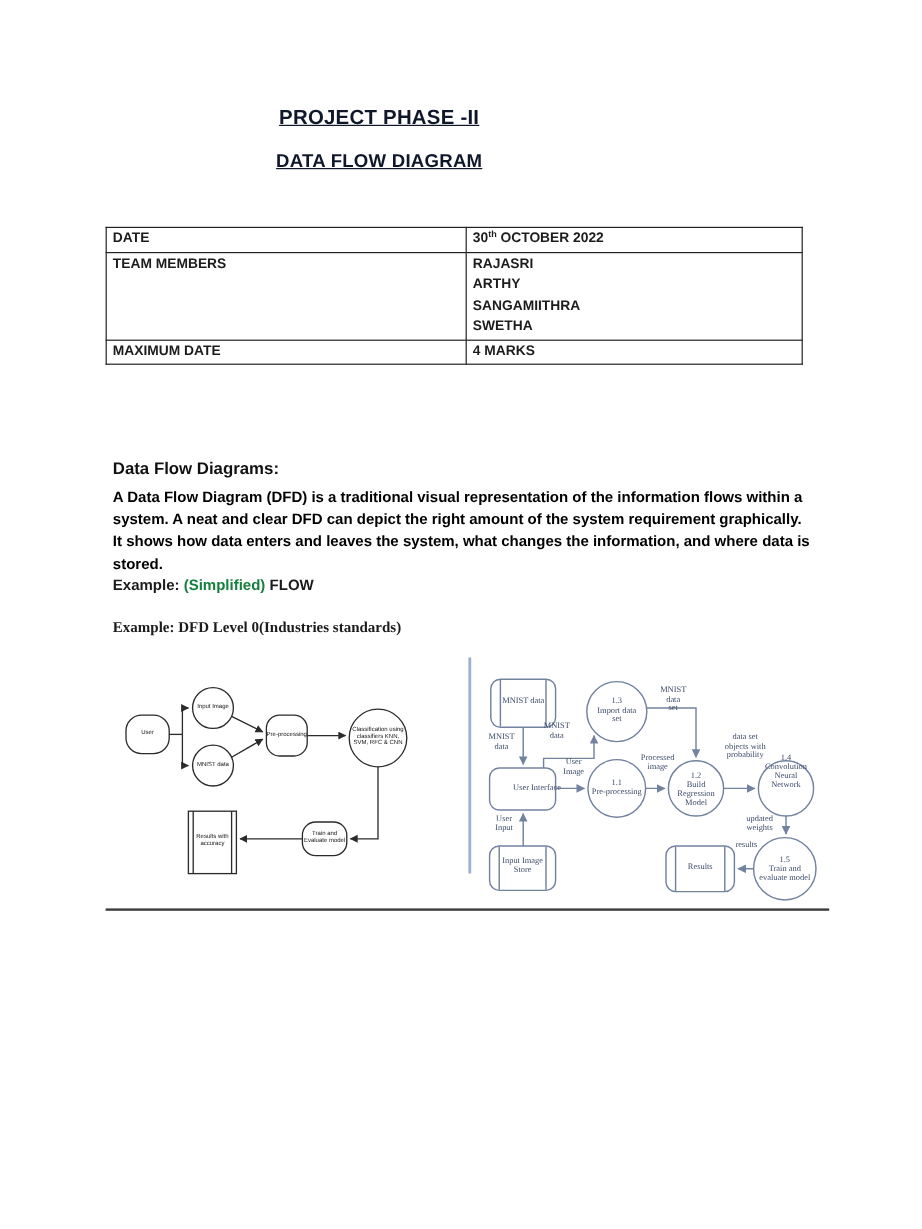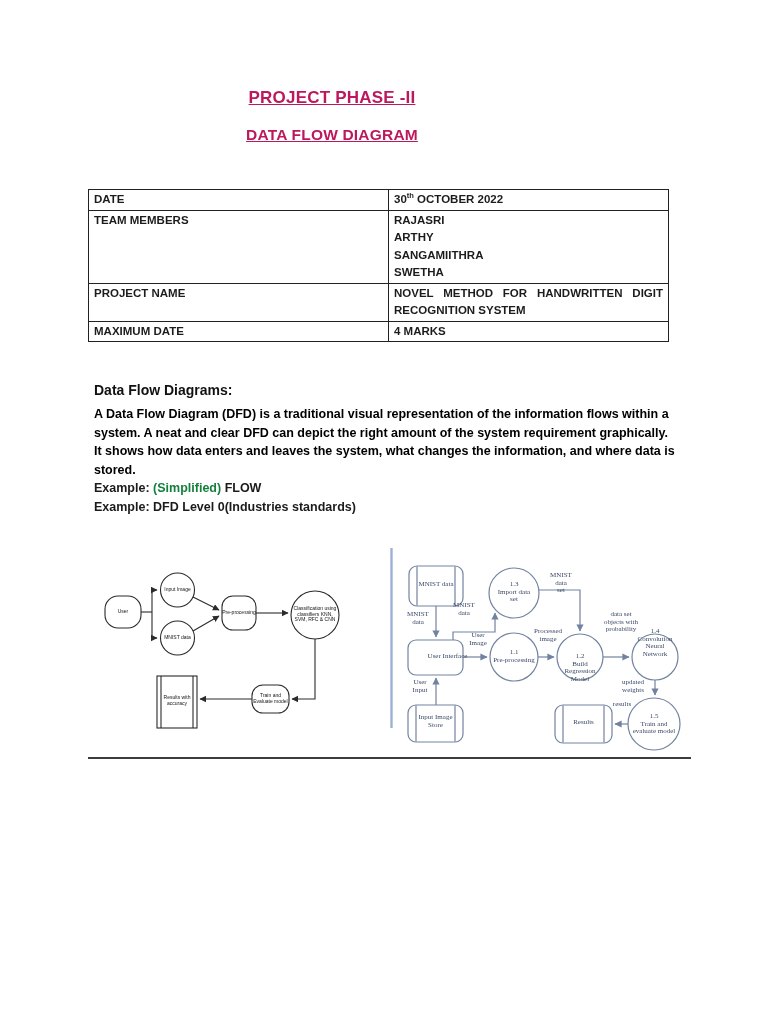--- a/index.html
+++ b/index.html
@@ -1,42 +1,42 @@
 <!DOCTYPE html>
 <html><head>
 <meta charset="utf-8">
 <style>
   html,body{margin:0;padding:0;background:#ffffff;}
   .page{position:relative;width:768px;height:1024px;background:#ffffff;overflow:hidden;
         font-family:"Liberation Sans","DejaVu Sans",sans-serif;color:#1a1a1a;}
 
   
-  .title1,.title2{position:absolute;left:16px;width:632px;text-align:center;margin:0;
-        font-weight:bold;text-decoration:underline;color:#be185d;letter-spacing:.2px;}
+  .title1,.title2{position:absolute;left:0;width:632px;text-align:center;margin:0;
+        font-weight:bold;text-decoration:underline;color:#0f172a;letter-spacing:.2px;}
   .title1{top:88px;font-size:17px;}
   .title2{top:126px;font-size:15.5px;}
 
   
   .info-table{position:absolute;left:88px;top:189px;width:581px;border-collapse:collapse;
         font-size:11.5px;font-weight:bold;color:#1c1c1c;}
   .info-table td{border:1.4px solid #222;vertical-align:top;padding:1px 5px;line-height:17.5px;}
   .info-table .c1{width:289px;}
   .row-date td{height:17px;}
   .row-team td{height:69px;}
   .row-project td{height:35px;}
   .row-marks td{height:16px;}
   .cell-justify{text-align:justify;}
   sup.th{font-size:7.5px;vertical-align:super;line-height:0;}
 
   
   .section{position:absolute;left:94px;top:382px;width:582px;}
   .section h3{margin:0 0 7px 0;font-size:14px;font-weight:bold;color:#111;}
   .section p.body{margin:0;font-size:12.5px;font-weight:bold;line-height:18.6px;color:#000000;}
   .section p.example{margin:0;font-size:12.5px;font-weight:bold;line-height:18.6px;color:#1b1b1b;}
-  .section p.example2{}
+  .section p.example2{margin-top:16px;font-family:Liberation Serif, serif;}
   .hl-blue{color:#15803d;}
 
   
   .diagram{position:absolute;}
   .diagram svg{position:absolute;left:0;top:0;}
   .dg-left{left:95px;top:550px;width:250px;height:190px;}
   .dg-right{left:388px;top:545px;width:302px;height:212px;}
 
   .dnode,.dlabel{position:absolute;text-align:center;white-space:pre-line;pointer-events:none;}
   .dg-left .dnode{font-family:"Liberation Sans",sans-serif;font-size:5px;line-height:5.6px;color:#151515;}
@@ -61,24 +61,20 @@
       <td class="c2"><span>30</span><sup class="th">th</sup><span> OCTOBER 2022</span></td>
     </tr>
     <tr class="row-team">
       <td class="c1">TEAM MEMBERS</td>
       <td class="c2">
         <div>RAJASRI</div>
         <div>ARTHY</div>
         <div>SANGAMIITHRA</div>
         <div>SWETHA</div>
       </td>
-    </tr>
-    <tr class="row-project">
-      <td class="c1">PROJECT NAME</td>
-      <td class="c2 cell-justify">NOVEL METHOD FOR HANDWRITTEN DIGIT RECOGNITION SYSTEM</td>
     </tr>
     <tr class="row-marks">
       <td class="c1">MAXIMUM DATE</td>
       <td class="c2">4 MARKS</td>
     </tr>
   </tbody>
     </table>
 
   <div class="section">
     <h3>Data Flow Diagrams:</h3>
@@ -162,21 +158,21 @@
         <path d="M48 160 V133" marker-end="url(#as)"></path>
       </g>
     </svg>
     <div class="dnode" style="left:21px;top:36px;width:54px;">MNIST data</div>
     <div class="dnode" style="left:101px;top:36px;width:50px;">1.3
 Import data
 set</div>
     <div class="dnode" style="left:32px;top:108px;width:55px;">User Interface</div>
     <div class="dnode" style="left:102px;top:104px;width:48px;">1.1
 Pre-processing</div>
-    <div class="dnode" style="left:168px;top:108px;width:48px;">1.2
+    <div class="dnode" style="left:168px;top:98px;width:48px;">1.2
 Build
 Regression
 Model</div>
     <div class="dnode" style="left:243px;top:83px;width:48px;">1.4
 Convolution
 Neural
 Network</div>
     <div class="dnode" style="left:240px;top:168px;width:52px;">1.5
 Train and
 evaluate model</div>

